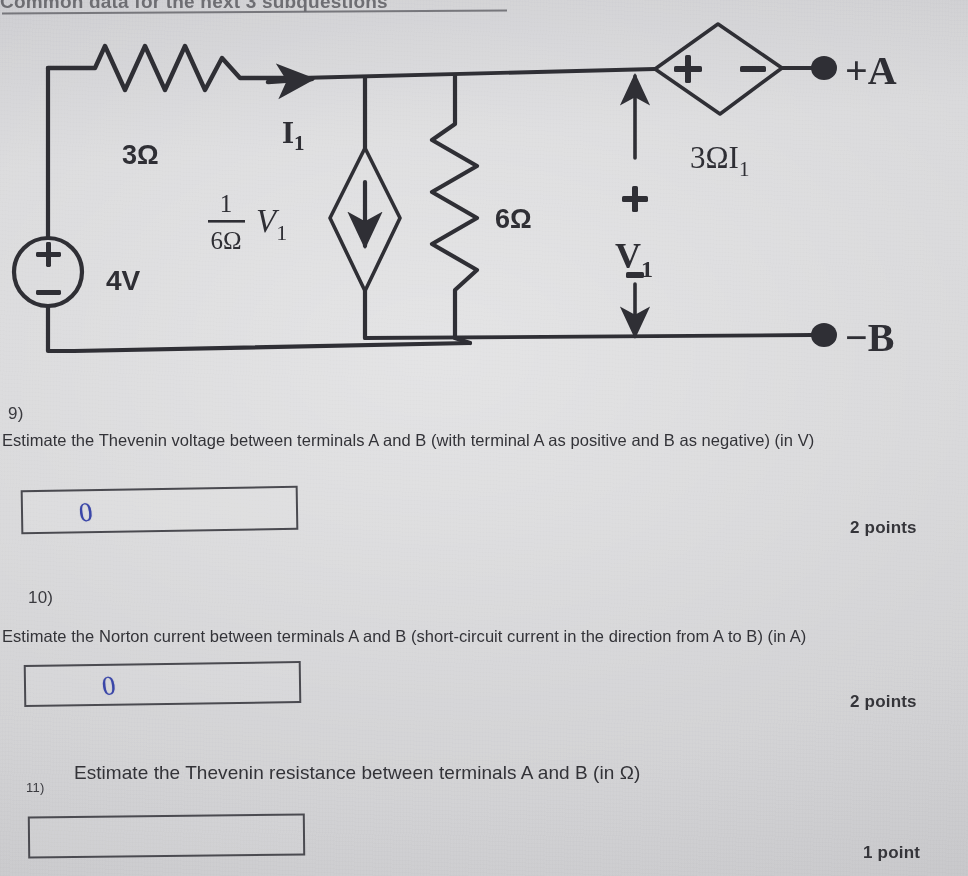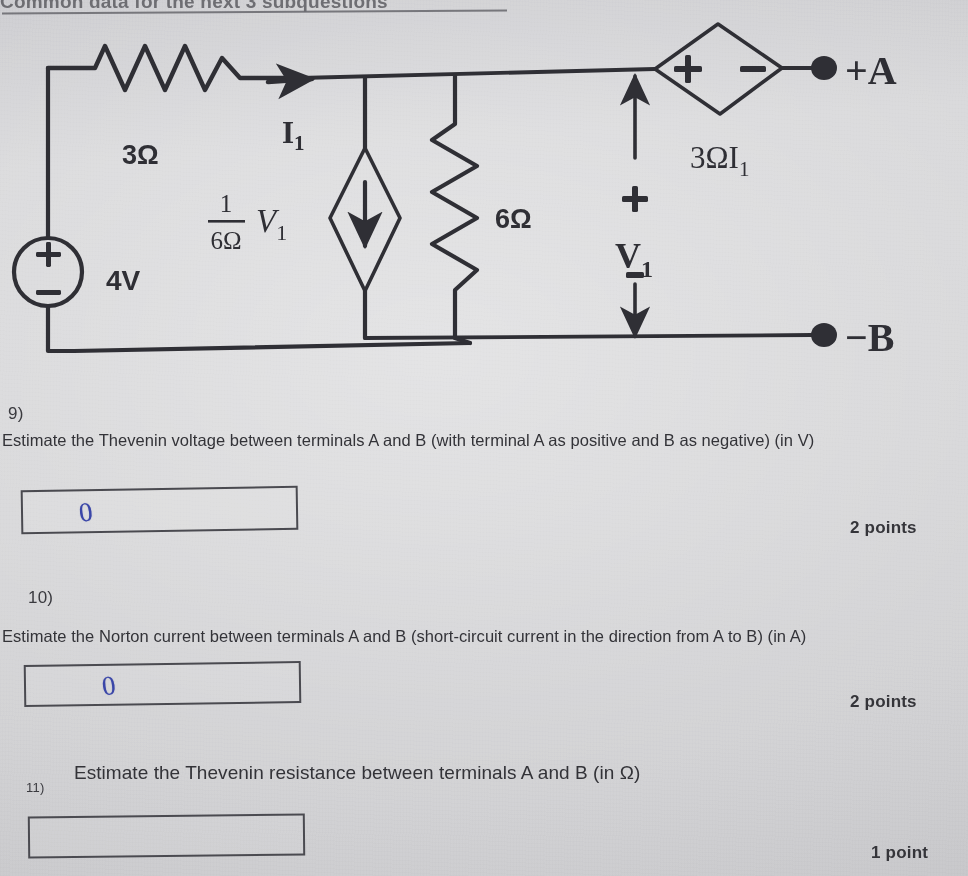--- a/index.html
+++ b/index.html
@@ -247,15 +247,15 @@
   </div>
   <div class="points" style="left:850px; top:692px;">2 points</div>
 
   <div class="qblock" style="top:758px;">
     <div class="qnum" style="position:absolute; left:26px; top:22px; font-size:13px;">11)</div>
     <div class="qtext" style="position:absolute; left:74px; top:4px; font-size:19px;">Estimate the Thevenin resistance between terminals A and B (in Ω)</div>
   </div>
   <div class="answer-box" style="left:28px; top:815px; width:277px; height:42px; transform:rotate(-0.6deg);">
     <span class="ink" style="left:70px; top:7px;"></span>
   </div>
-  <div class="points" style="left:863px; top:843px;margin-left:8px;">1 point</div>
+  <div class="points" style="left:863px; top:843px;">1 point</div>
 
 </div>
 
 </body></html>

